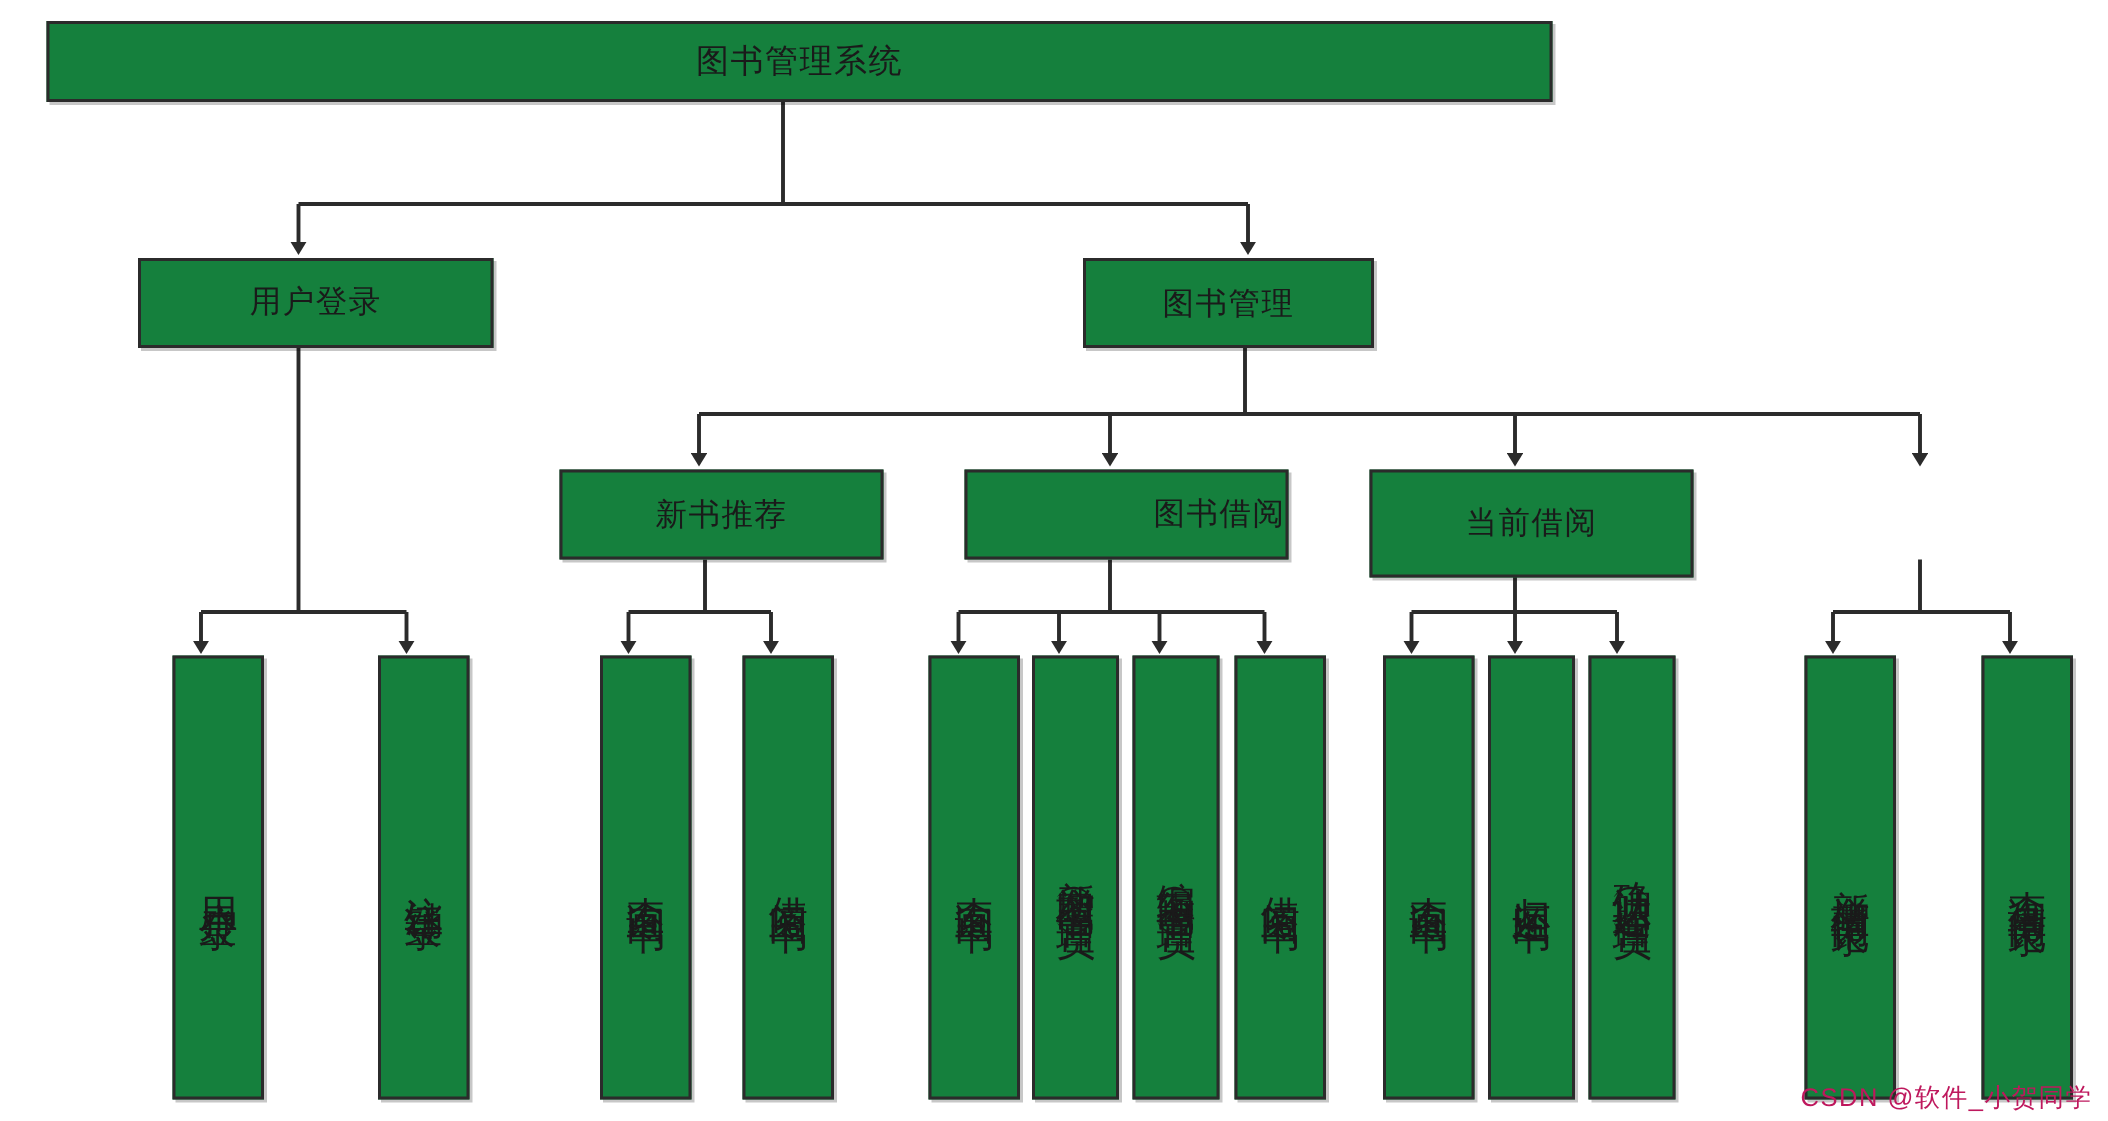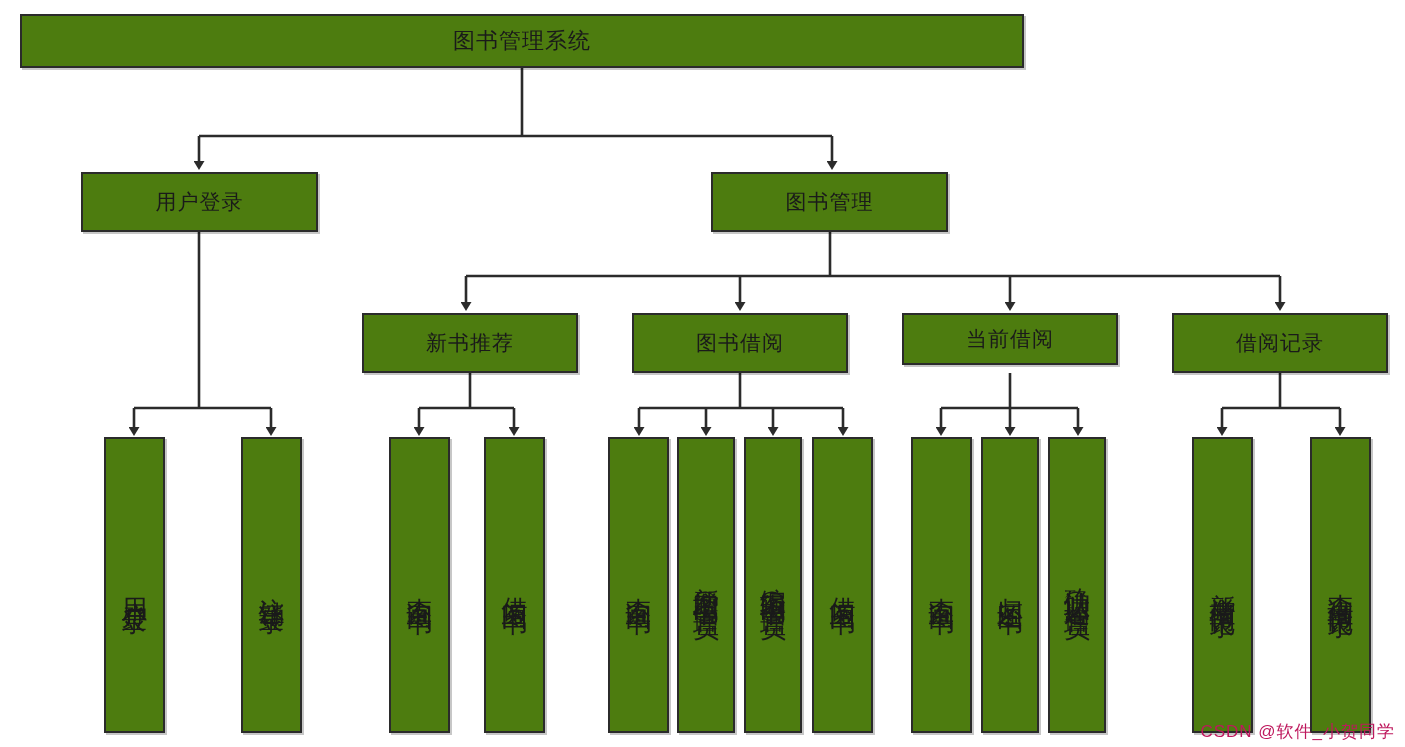--- a/index.html
+++ b/index.html
@@ -10,27 +10,28 @@
     font-family:"Liberation Sans","DejaVu Sans",sans-serif;
     overflow:hidden;
   }
   #canvas{position:relative;width:1405px;height:747px;}
 
   svg#edges{position:absolute;left:0;top:0;width:1405px;height:747px;}
 
   .node{
     position:absolute;
     box-sizing:border-box;
-    background:#4d7c0f;
+    background:#15803d;
     border:2px solid #2b2b2b;
     box-shadow:2px 2px 0 rgba(0,0,0,0.22);
     display:flex;
     align-items:center;
     justify-content:center;
     color:#1a1a1a;
+    margin-left:11px;
   }
   .node .lbl{
     display:block;
     text-align:center;
     line-height:1.05;
     white-space:nowrap;
   }
 
   
   .h-node .lbl{font-size:21px;letter-spacing:1px;}
@@ -114,39 +115,36 @@
   </svg>
 
   <div class="node h-node root" style="left:20px;top:14px;width:1004px;height:54px;">
     <span class="lbl">图书管理系统</span>
   </div>
 
   <div class="node h-node" style="left:81px;top:172px;width:237px;height:60px;">
     <span class="lbl">用户登录</span>
   </div>
 
-  <div class="node h-node" style="left:711px;top:172px;width:237px;height:60px;font-family:Liberation Serif, serif;">
+  <div class="node h-node" style="left:711px;top:172px;width:194px;height:60px;font-family:Liberation Serif, serif;">
     <span class="lbl">图书管理</span>
   </div>
 
   <div class="node h-node" style="left:362px;top:313px;width:216px;height:60px;font-family:Liberation Serif, serif;">
     <span class="lbl">新书推荐</span>
   </div>
 
-  <div class="node h-node" style="left:632px;top:313px;width:216px;height:60px;">
+  <div class="node h-node" style="left:632px;top:313px;width:216px;height:60px;justify-content:flex-end;">
     <span class="lbl">图书借阅</span>
   </div>
 
-  <div class="node h-node" style="left:902px;top:313px;width:216px;height:52px;">
+  <div class="node h-node" style="left:902px;top:313px;width:216px;height:72px;">
     <span class="lbl">当前借阅</span>
   </div>
 
-  <div class="node h-node" style="left:1172px;top:313px;width:216px;height:60px;">
-    <span class="lbl">借阅记录</span>
-  </div>
 
   <div class="node leaf" style="left:104px;top:437px;width:61px;height:296px;">
     <span class="lbl">用户登录</span>
   </div>
   <div class="node leaf" style="left:241px;top:437px;width:61px;height:296px;">
     <span class="lbl">注销登录</span>
   </div>
 
   <div class="node leaf" style="left:389px;top:437px;width:61px;height:296px;">
     <span class="lbl">查询图书</span>

